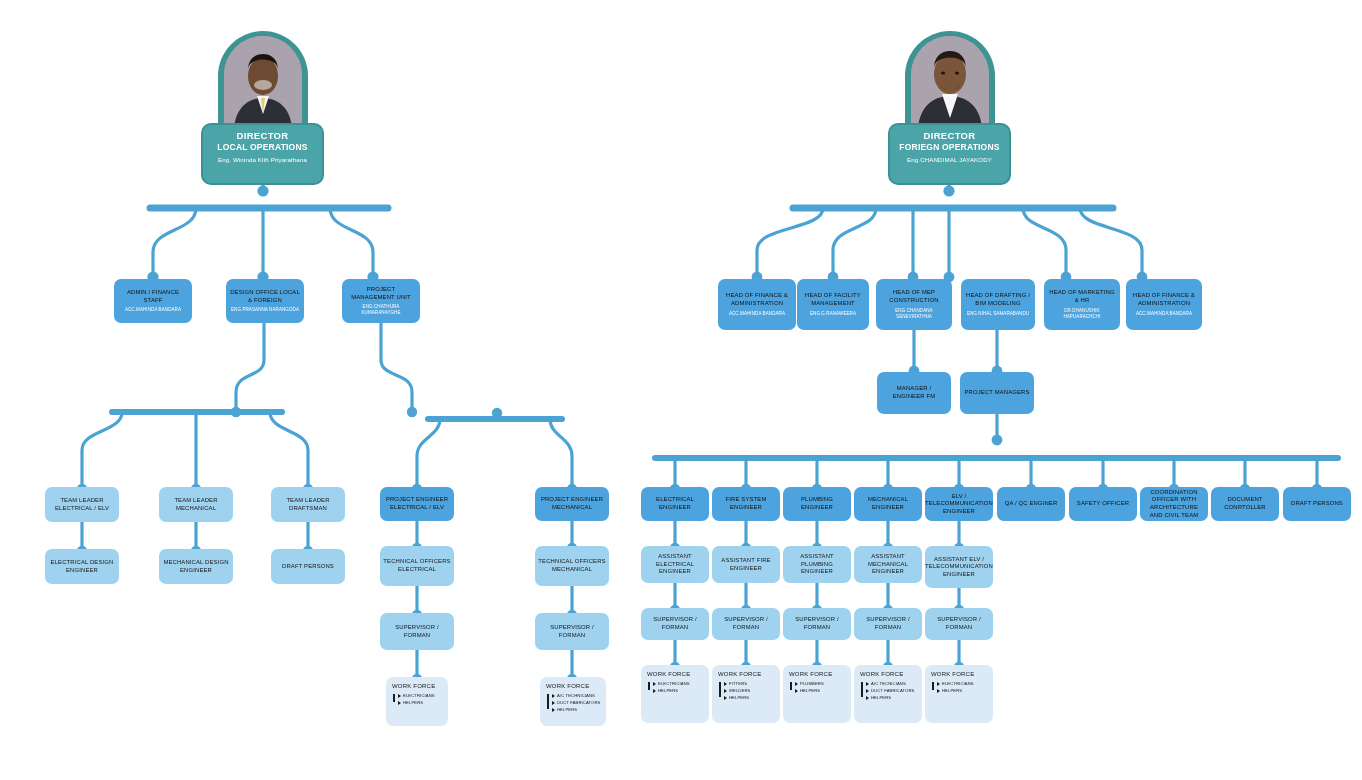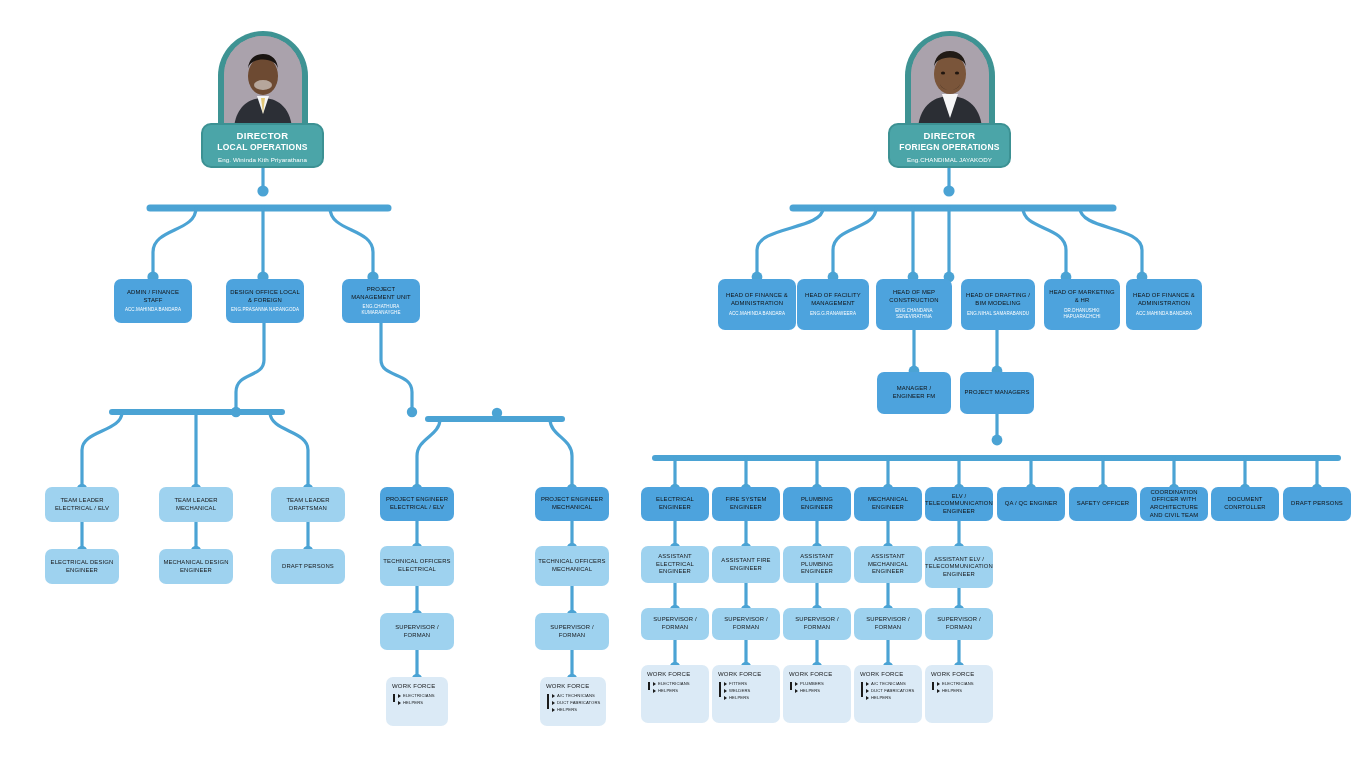--- a/index.html
+++ b/index.html
@@ -46,21 +46,21 @@
     overflow: hidden;
   }
   .dir-photo svg { display: block; }
   .dir-label {
     position: relative;
     z-index: 2;
     margin-top: -8px;
     background: #4ba5a8;
     border: 2px solid #3c9193;
     border-radius: 10px;
-    padding: 5px 3px 2px;
+    padding: 5px 3px 19px;
     text-align: center;
     color: #ffffff;
   }
   .dir-title {
     font-size: 9.5px;
     font-weight: bold;
     letter-spacing: .3px;
     line-height: 11.5px;
     text-transform: uppercase;
   }

